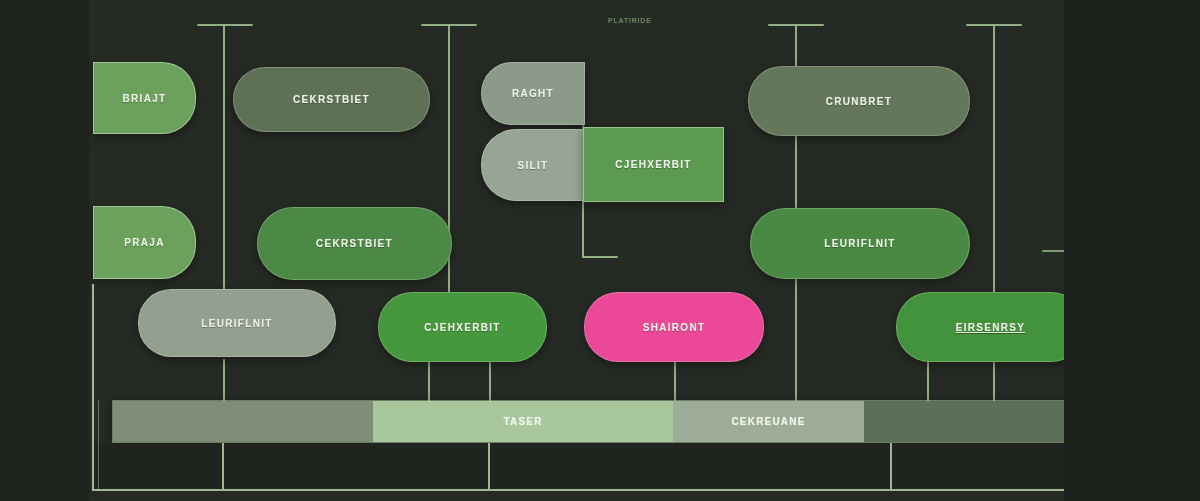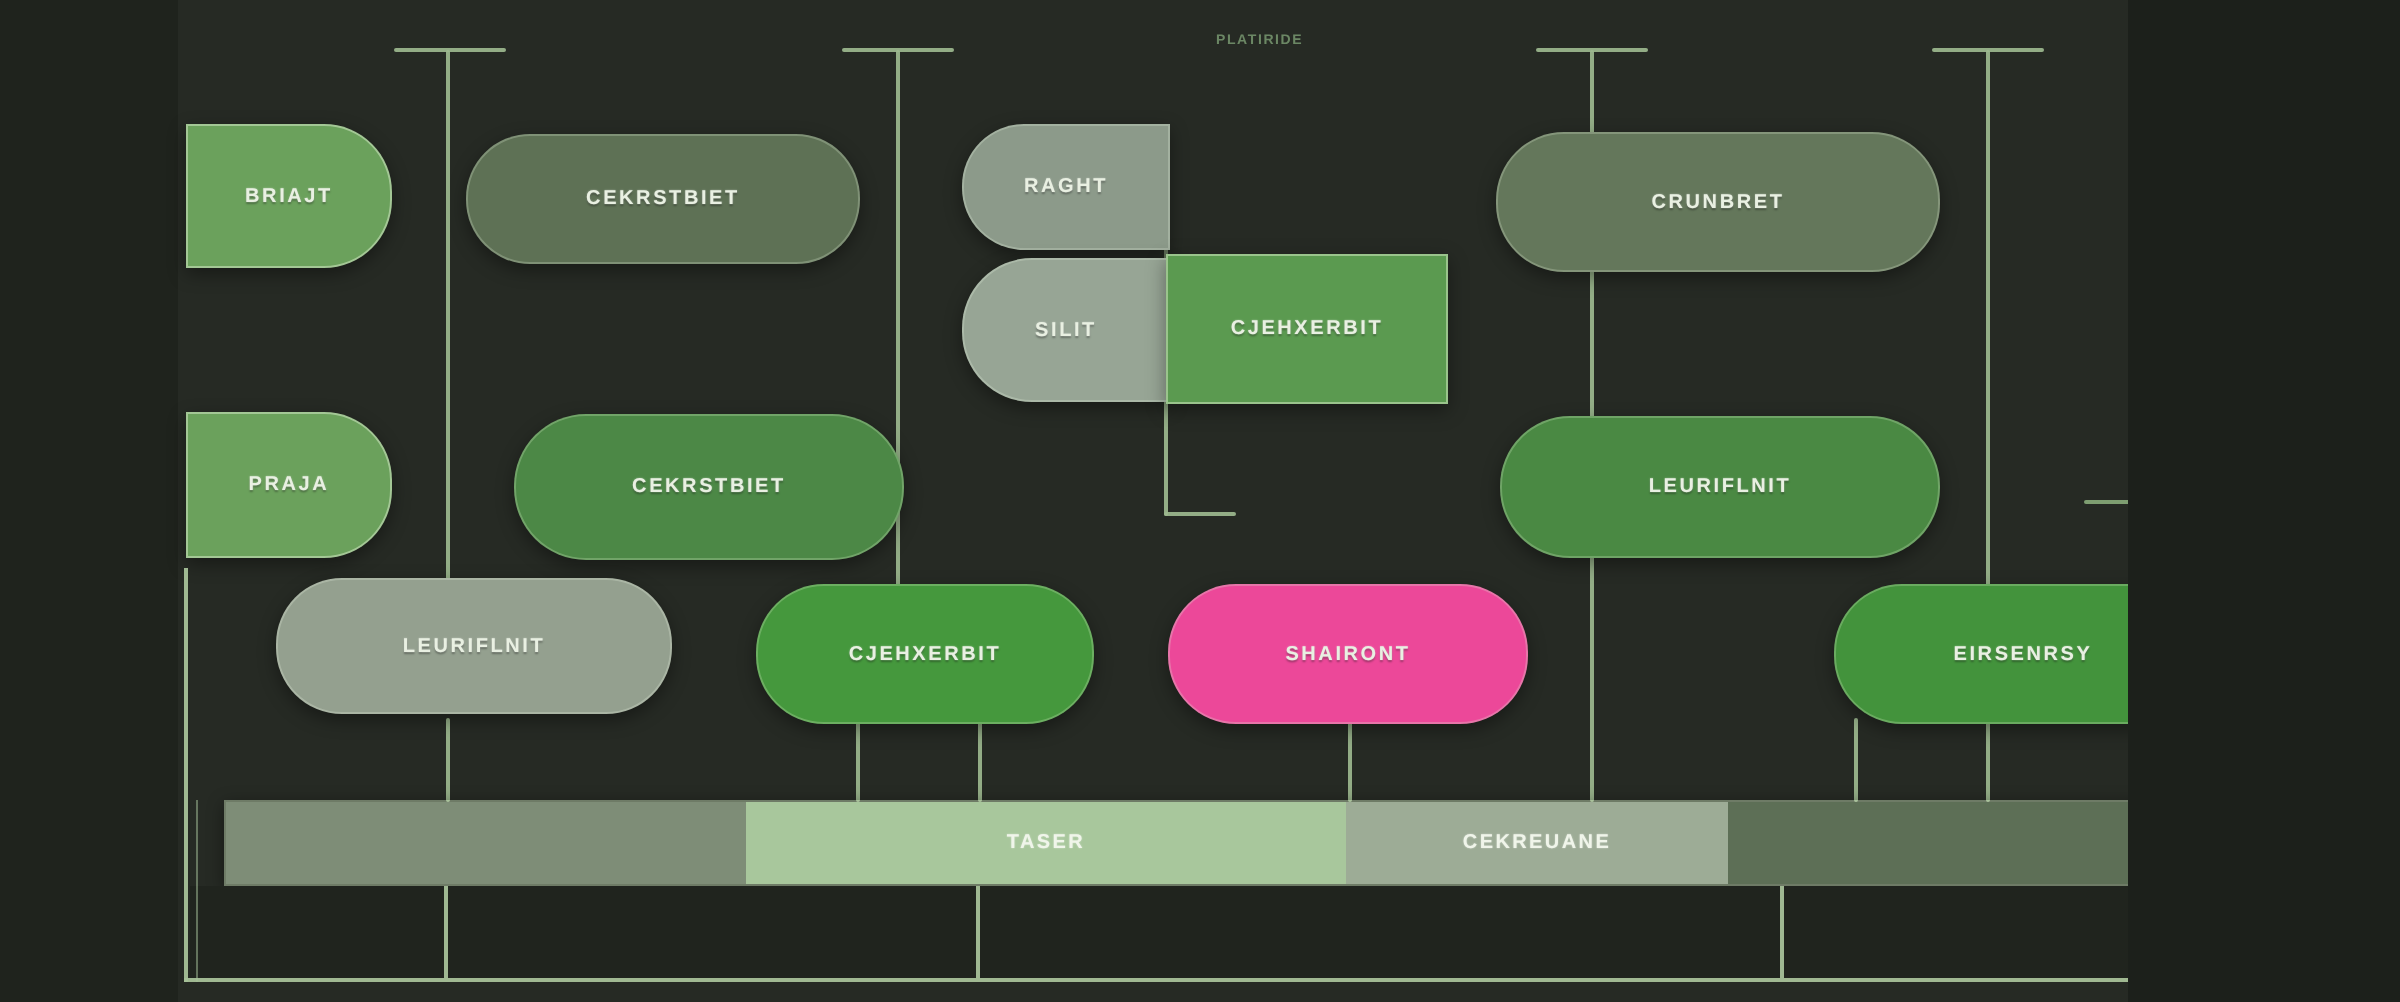--- a/index.html
+++ b/index.html
@@ -31,21 +31,21 @@
   #node-cekreuane {left:233px;top:67px;width:195px;height:63px;border-radius:32px;background:#5e7155;border:1px solid rgba(215,230,205,.28);}
   #node-cekrstbiet{left:257px;top:207px;width:193px;height:71px;border-radius:36px;background:#4c8846;border:1px solid rgba(200,228,185,.3);}
   #node-raght     {left:481px;top:62px;width:102px;height:61px;border-radius:31px 0 0 31px;background:#8c9a8a;border:1px solid rgba(220,232,212,.3);text-align:center;}
   #node-silit     {left:481px;top:129px;width:102px;height:70px;border-radius:35px 0 0 35px;background:#97a595;border:1px solid rgba(220,232,212,.3);}
   #node-cjehxerbit{left:583px;top:127px;width:139px;height:73px;border-radius:0;background:#5b9a50;border:1px solid rgba(205,232,190,.55);}
   #node-crunbret  {left:748px;top:66px;width:220px;height:68px;border-radius:34px;background:#64775b;border:1px solid rgba(215,230,205,.28);}
   #node-nirocchat {left:750px;top:208px;width:218px;height:69px;border-radius:35px;background:#4a8943;border:1px solid rgba(200,228,185,.3);}
   #node-leuriflnit{left:138px;top:289px;width:196px;height:66px;border-radius:33px;background:#94a08f;border:1px solid rgba(222,232,214,.3);}
   #node-braseoait {left:378px;top:292px;width:167px;height:68px;border-radius:34px;background:#45983d;border:1px solid rgba(198,230,182,.3);}
   #node-shairont  {left:584px;top:292px;width:178px;height:68px;border-radius:34px;background:#ec4899;border:1px solid rgba(220,232,212,.28);}
-  #node-eirsenrsy {left:917px;top:292px;width:187px;height:68px;border-radius:34px;background:#43933c;border:1px solid rgba(198,230,182,.3);}
+  #node-eirsenrsy {left:896px;top:292px;width:187px;height:68px;border-radius:34px;background:#43933c;border:1px solid rgba(198,230,182,.3);text-decoration:underline;}
 
   
   .line{position:absolute;background:#9cb88f;opacity:.92;border-radius:2px;}
   .lv{width:2px;} .lh{height:2px;}
   #cap-1{left:197px;top:24px;width:56px;}
   #cap-2{left:421px;top:24px;width:56px;}
   #cap-3{left:768px;top:24px;width:56px;}
   #cap-4{left:966px;top:24px;width:56px;}
   #v1a{left:223px;top:25px;height:268px;}
   #v1b{left:223px;top:359px;height:42px;}

